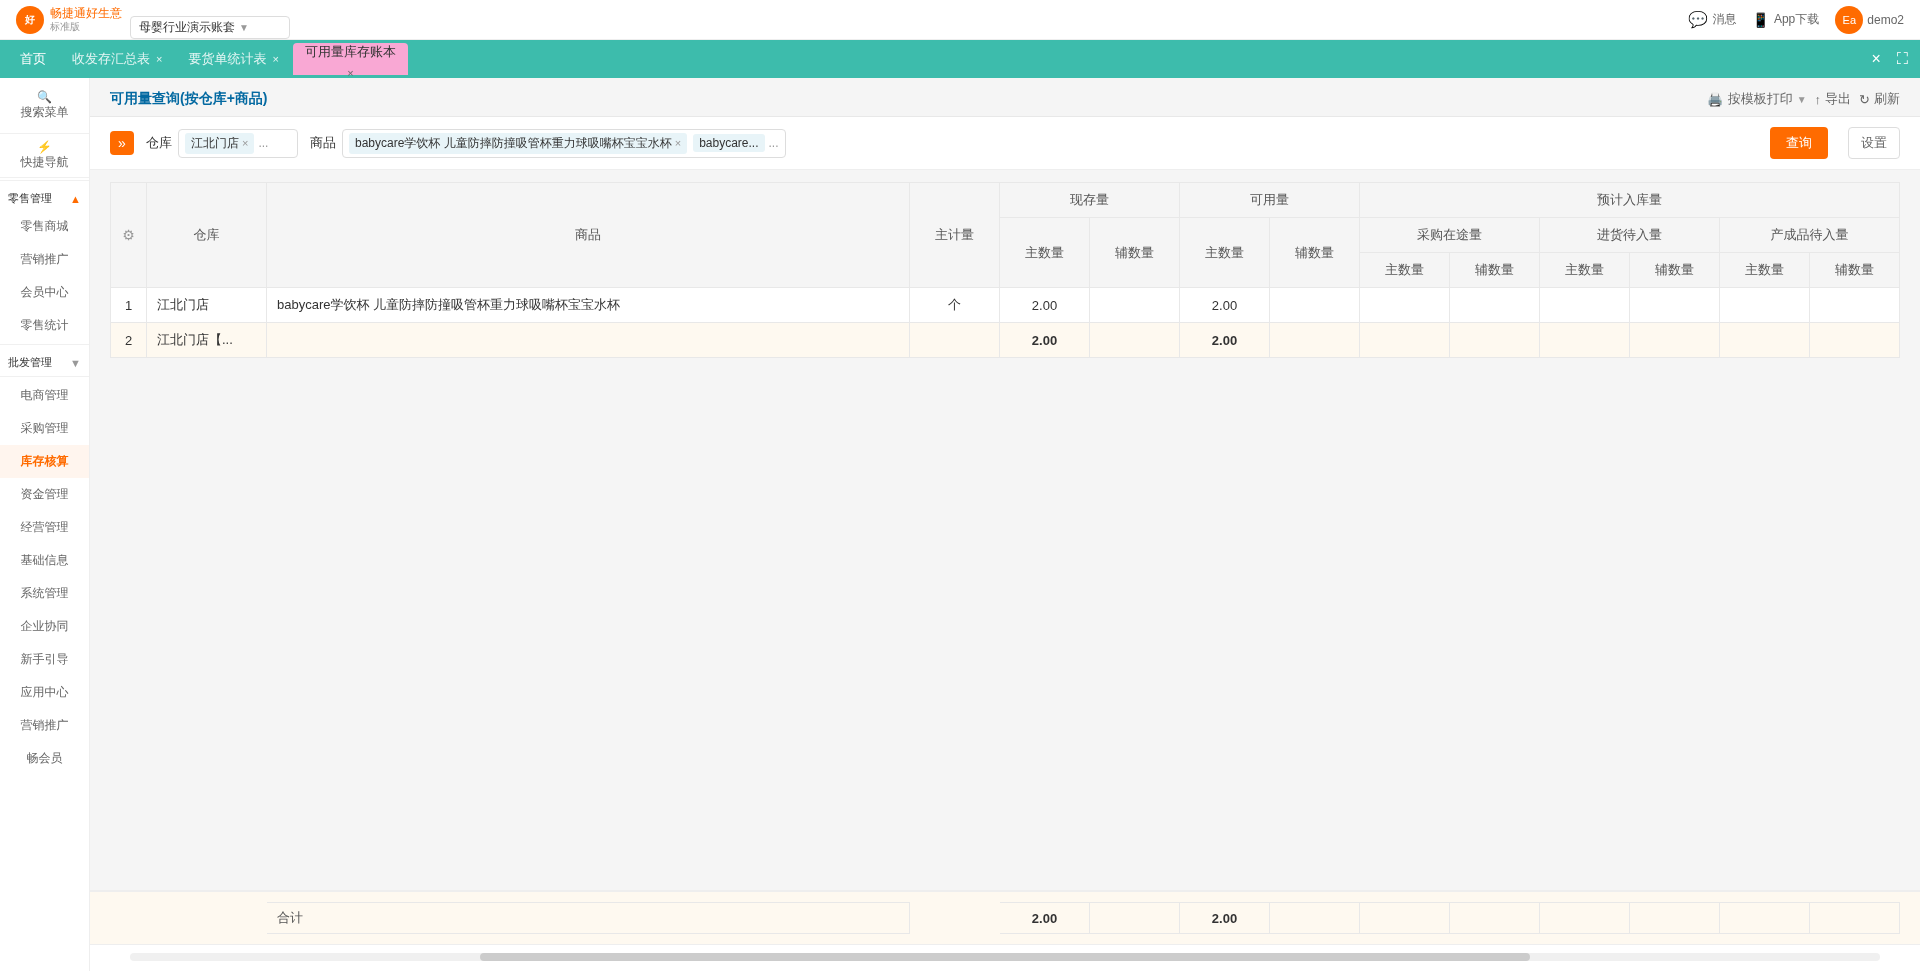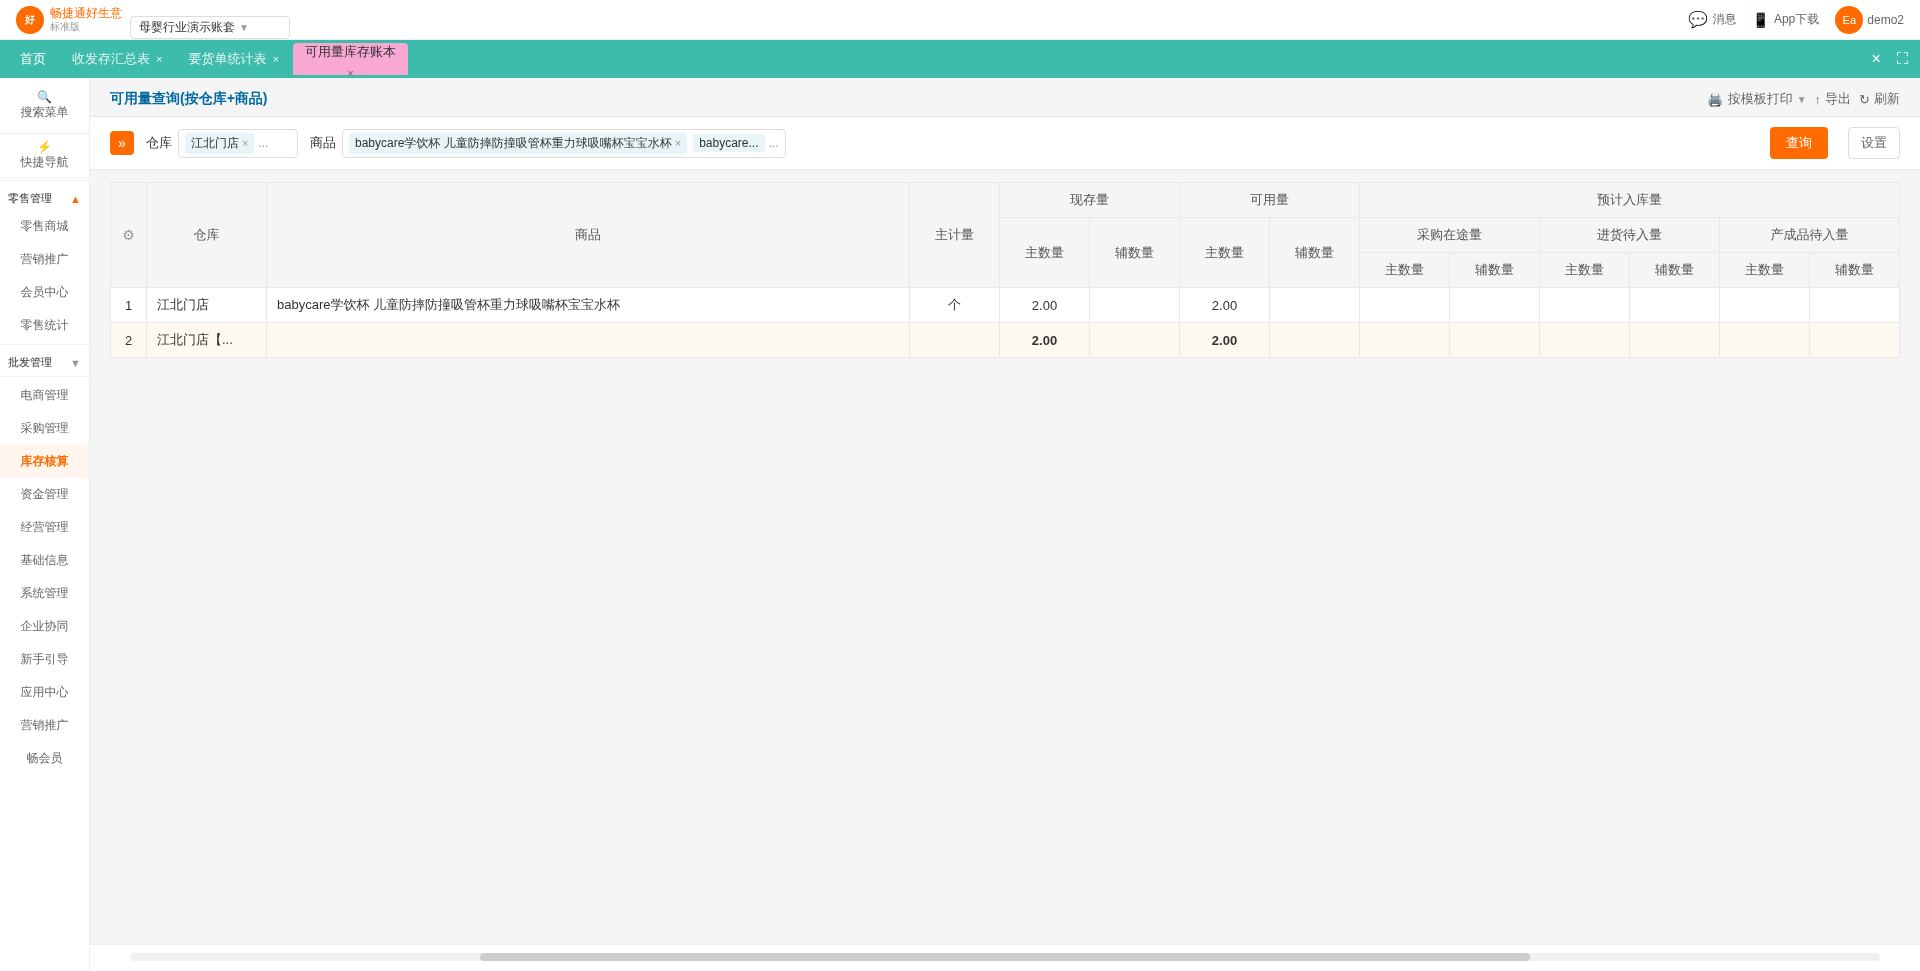--- a/index.html
+++ b/index.html
@@ -293,20 +293,42 @@
             <td></td>
             <td></td>
             <td></td>
             <td></td>
             <td></td>
           </tr>
         </tbody>
       </table>
     </div>
 
+    <div class="table-footer">
+      <table class="totals-table">
+        <tbody>
+            <tr>
+          <td style="width:36px;border-color:transparent;background:transparent;"></td>
+          <td style="width:120px;border-color:transparent;background:transparent;"></td>
+          <td class="label-cell" style="background:#fef9f0;">合计</td>
+          <td style="width:90px;border-color:transparent;background:transparent;"></td>
+          <td class="col-num" style="background:#fef9f0;">2.00</td>
+          <td class="col-num" style="background:#fef9f0;"></td>
+          <td class="col-num" style="background:#fef9f0;">2.00</td>
+          <td class="col-num" style="background:#fef9f0;"></td>
+          <td class="col-num" style="background:#fef9f0;"></td>
+          <td class="col-num" style="background:#fef9f0;"></td>
+          <td class="col-num" style="background:#fef9f0;"></td>
+          <td class="col-num" style="background:#fef9f0;"></td>
+          <td class="col-num" style="background:#fef9f0;"></td>
+          <td class="col-num" style="background:#fef9f0;"></td>
+        </tr>
+      </tbody>
+        </table>
+    </div>
 
     <div style="padding: 4px 20px 6px; background:#fff; border-top:1px solid #eee;">
       <div class="scroll-track">
         <div class="scroll-thumb" style="margin-left:20%;"></div>
       </div>
     </div>
 
   </div>
 </div>
 

